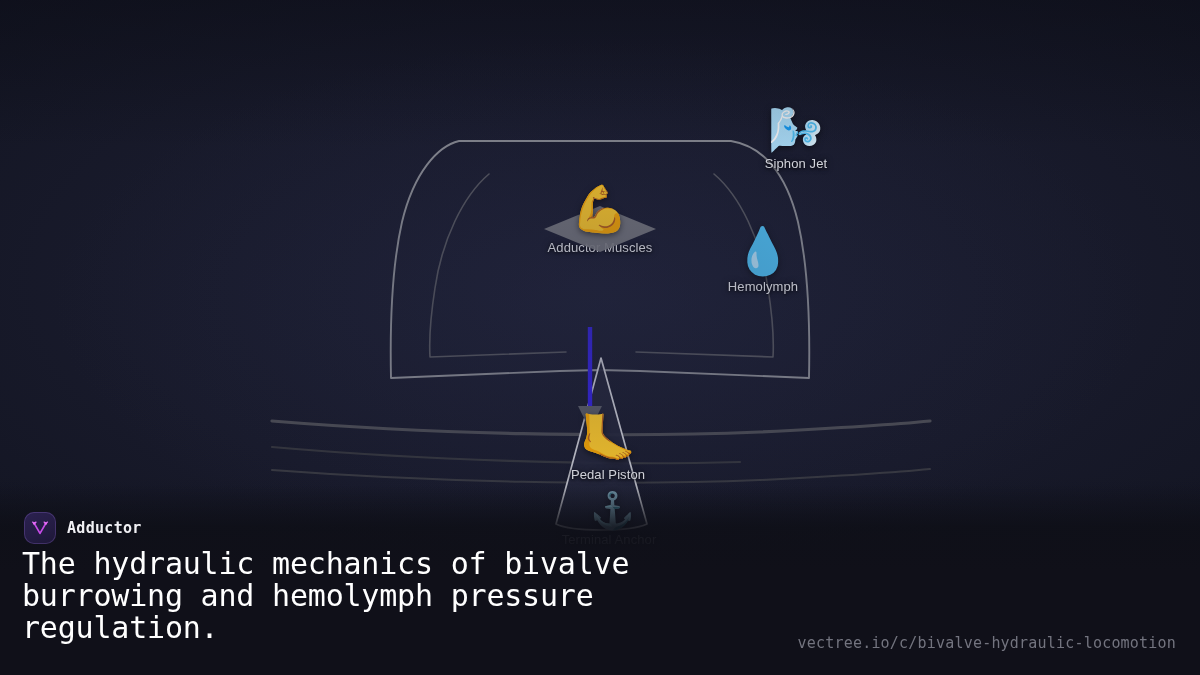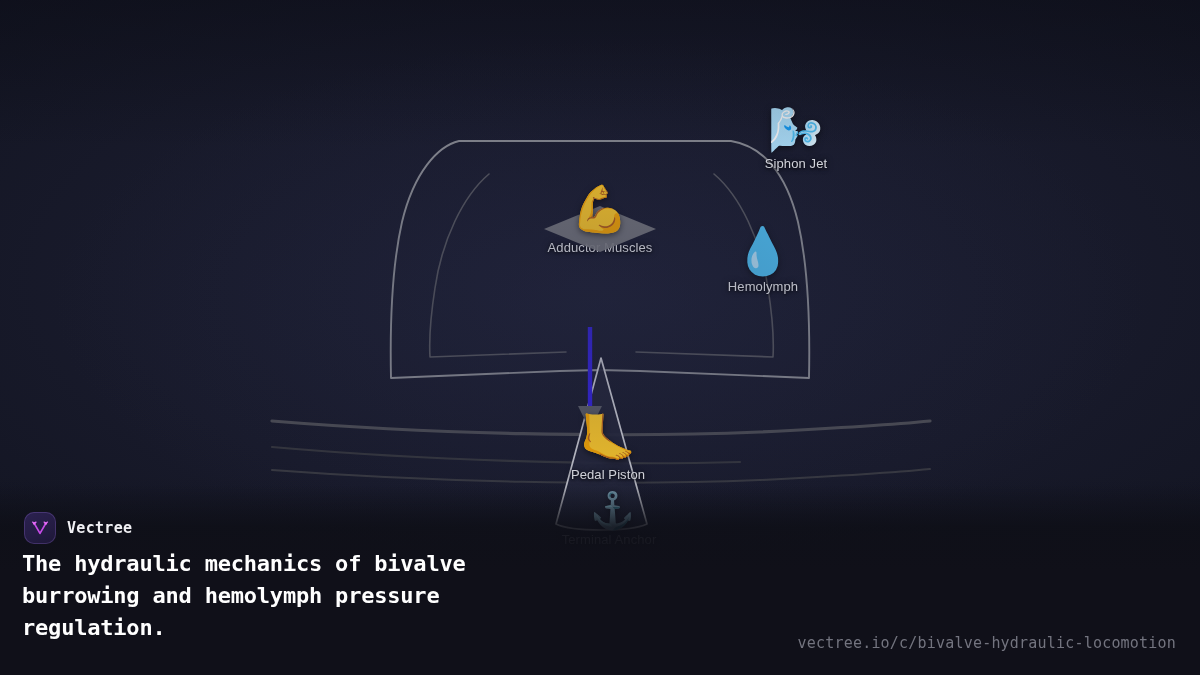--- a/index.html
+++ b/index.html
@@ -83,22 +83,22 @@
     font-weight: bold;
     letter-spacing: 0.3px;
   }
   #caption {
     position: absolute;
     left: 22px;
     top: 548px;
     width: 790px;
     color: #ffffff;
     font-family: "DejaVu Sans Mono", "Liberation Mono", monospace;
-    font-size: 22px;
-    font-weight: bold;
+    font-size: 30px;
+    font-weight: normal;
     line-height: 32px;
     letter-spacing: -0.2px;
     white-space: pre-wrap;
   }
   #url {
     position: absolute;
     right: 24px;
     bottom: 23px;
     color: #73747f;
     font-family: "DejaVu Sans Mono", "Liberation Mono", monospace;
@@ -190,21 +190,21 @@
   <div id="brand">
     <div id="brand-badge">
       <svg width="20" height="20" viewBox="0 0 20 20">
         <path d="M4.2 5.4 L10 15.4 L15.8 5.4" fill="none" stroke="#c84ce8" stroke-width="1.7" stroke-linecap="round" stroke-linejoin="round"></path>
         <path d="M4.2 5.4 L2.6 4.1 M4.2 5.4 L6.0 4.1" stroke="#e06bf6" stroke-width="1.3" stroke-linecap="round"></path>
         <path d="M15.8 5.4 L14.1 4.1 M15.8 5.4 L17.5 4.1" stroke="#e06bf6" stroke-width="1.3" stroke-linecap="round"></path>
         <circle cx="4.2" cy="5.4" r="1.25" fill="#e86cf8"></circle>
         <circle cx="15.8" cy="5.4" r="1.25" fill="#e86cf8"></circle>
       </svg>
     </div>
-    <div id="brand-name">Vectree</div>
+    <div id="brand-name">Adductor</div>
   </div>
 
   <div id="caption">The hydraulic mechanics of bivalve
 burrowing and hemolymph pressure
 regulation.</div>
 
   <div id="url">vectree.io/c/bivalve-hydraulic-locomotion</div>
 
 </div>
 

